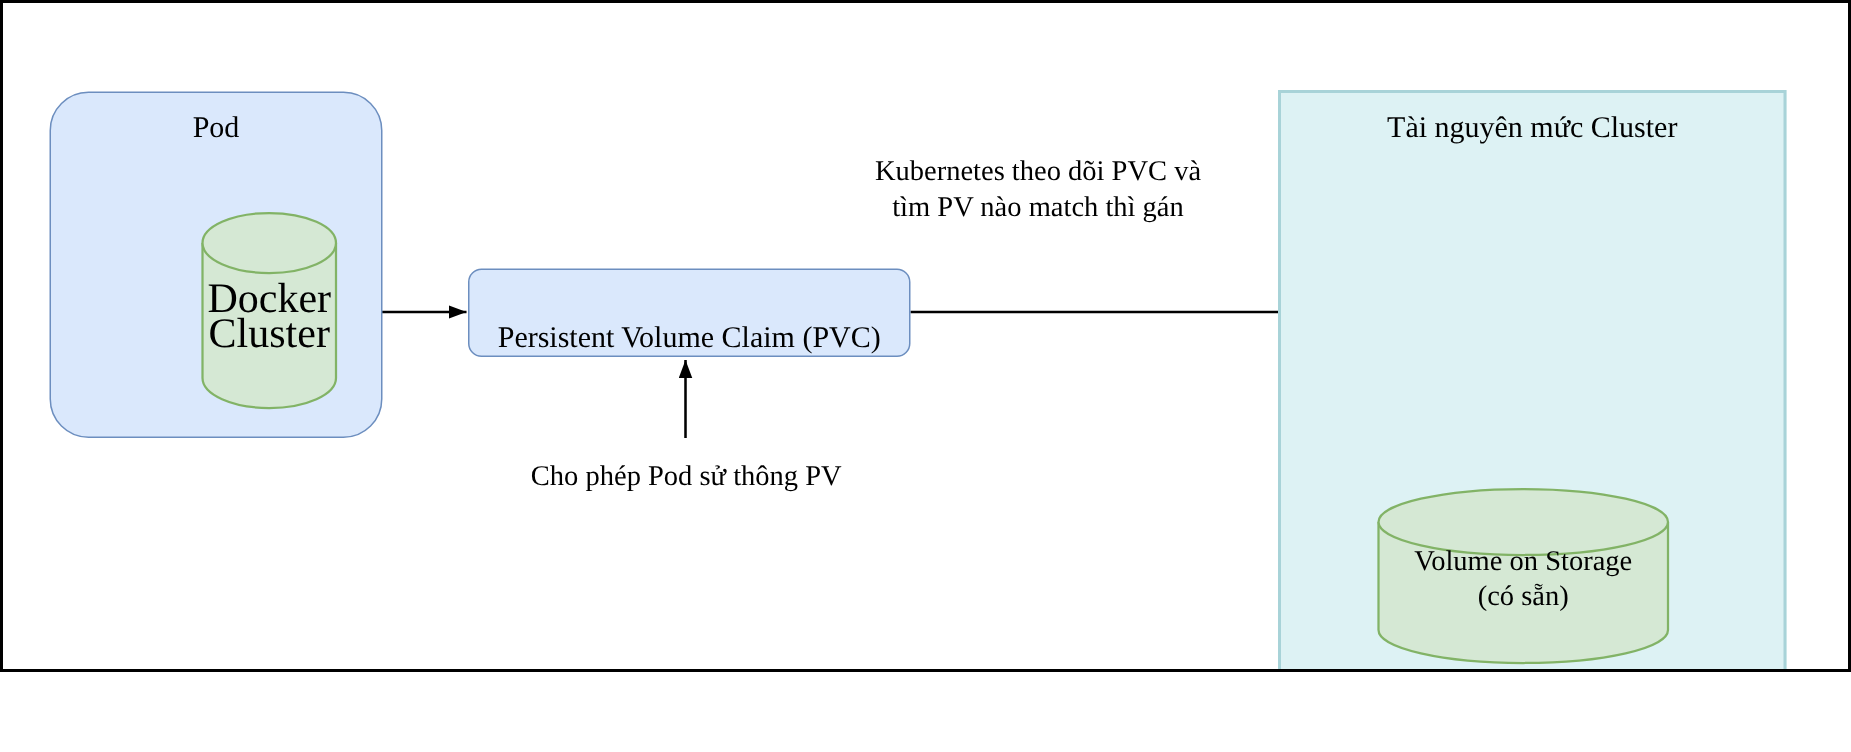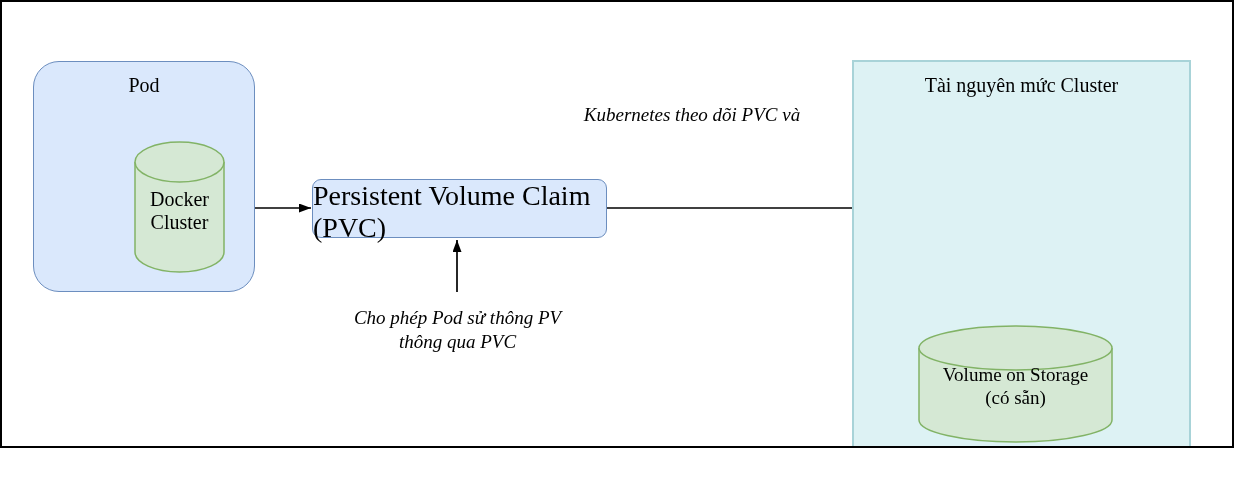--- a/index.html
+++ b/index.html
@@ -19,22 +19,22 @@
     overflow:hidden;
   }
   .arrows{position:absolute;left:0;top:0;width:1234px;height:501px;pointer-events:none;}
   .arrows line{stroke:var(--arrow);stroke-width:1.7;}
   .arrowhead{fill:var(--arrow);}
 
   .node-box{
     position:absolute;
     background:var(--box_fill);
     border:1px solid var(--box_stroke);
-    display:flex;align-items:flex-start;justify-content:center;
-    font-size:28px;
+    display:flex;align-items:flex-end;justify-content:center;
+    font-size:20px;
   }
   .pod{
     left:31px;top:59px;width:222px;height:231px;
     border-radius:26px;
     background:var(--box_fill);
     border:1px solid var(--box_stroke);
     position:absolute;
   }
   .pod-label{position:absolute;top:12px;left:0;width:100%;text-align:center;font-size:20px;}
   .pvc-box{left:310px;top:177px;width:295px;height:59px;border-radius:9px;}
@@ -46,32 +46,32 @@
     border:2px solid var(--cluster_stroke);
   }
   .cluster-label{position:absolute;top:12px;left:0;width:100%;text-align:center;font-size:20px;}
 
   .cylinder{position:absolute;}
   .cylinder svg{position:absolute;left:0;top:0;width:100%;height:100%;overflow:visible;}
   .cyl-body,.cyl-top{fill:var(--cylinder_fill);stroke:var(--cylinder_stroke);stroke-width:1.5;}
   .cyl-text{
     position:absolute;left:0;top:0;width:100%;height:100%;
     display:flex;flex-direction:column;align-items:center;justify-content:center;
-    text-align:center;font-size:20px;line-height:23px;padding-top:8px;
+    text-align:center;font-size:28px;line-height:23px;padding-top:8px;
   }
   .docker-cyl{left:133px;top:140px;width:89px;height:130px;}
   .storage-cyl{left:917px;top:324px;width:193px;height:116px;}
   .storage-cyl .cyl-text{font-size:19px;line-height:23px;padding-top:4px;}
 
   .annotation{
     position:absolute;text-align:center;font-size:19px;line-height:24px;
   }
   .annotation-match{left:515px;top:101px;width:350px;}
   .annotation-usage{left:318px;top:304px;width:275px;}
-  .annotation span{display:block;font-style:italic;}
+  .annotation span{display:block;}
 </style>
 </head>
 <body>
 
 <div class="canvas">
 
   <svg class="arrows" viewBox="0 0 1234 501">
     <defs>
       <marker id="ah" markerWidth="13" markerHeight="10" refX="12" refY="4.5" orient="auto" markerUnits="userSpaceOnUse">
         <path class="arrowhead" d="M0,0 L12,4.5 L0,9 Z"></path>
@@ -113,20 +113,20 @@
       <ellipse class="cyl-top" cx="96.5" cy="22" rx="96.5" ry="22"></ellipse>
     </svg>
     <div class="cyl-text">
       <span>Volume on Storage</span>
       <span>(có sẵn)</span>
     </div>
   </div>
 
   <div class="annotation annotation-match">
     <span>Kubernetes theo dõi PVC và</span>
+    <span>tìm PV nào match thì gán</span>
   </div>
 
   <div class="annotation annotation-usage">
     <span>Cho phép Pod sử thông PV</span>
-    <span>thông qua PVC</span>
   </div>
 
 </div>
 
 </body></html>

